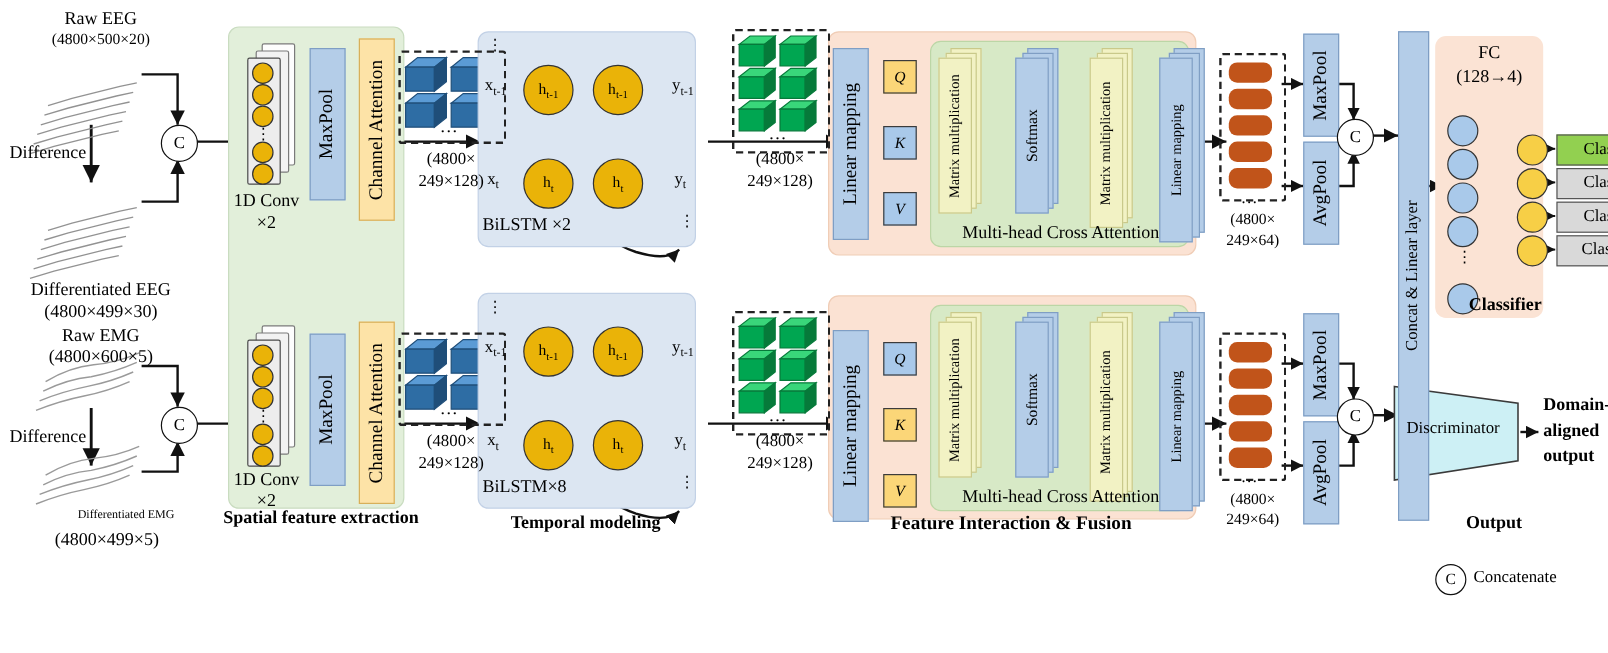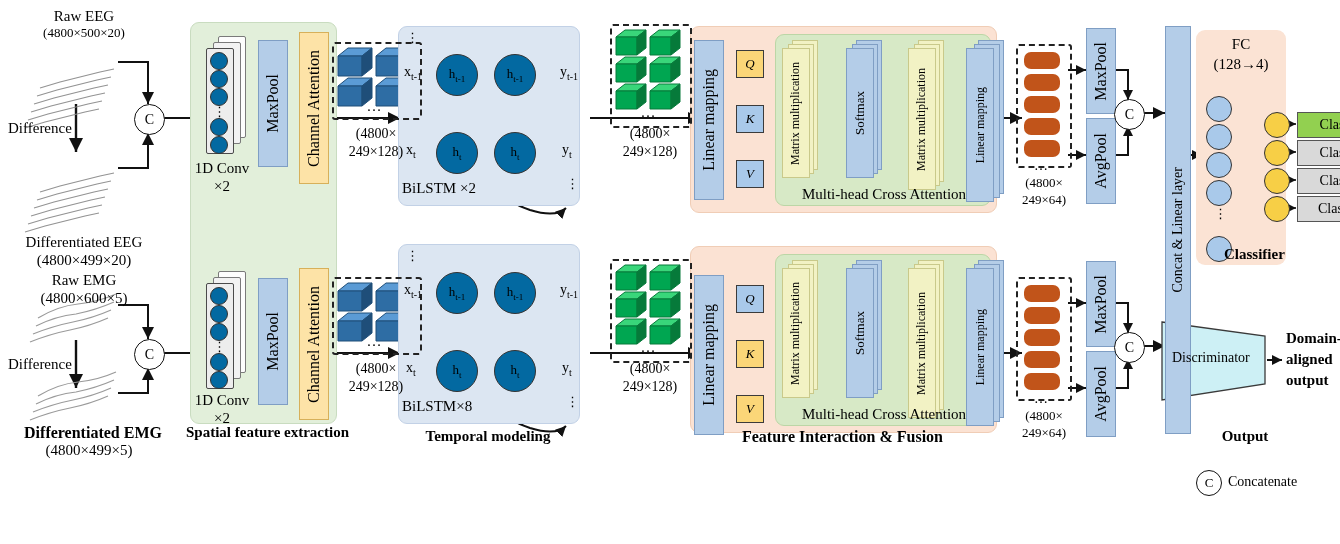--- a/index.html
+++ b/index.html
@@ -24,21 +24,21 @@
   .vbar.cream{background:#f2f2c4;border-color:#c9c98a;}
 
   
   .qkv{position:absolute;display:flex;align-items:center;justify-content:center;
        border:1px solid #3b3b3b;font-style:italic;font-size:13px;}
   .qkv.y{background:#fbd678;}
   .qkv.b{background:#a9c9ea;}
 
   
   .node{position:absolute;border-radius:50%;border:1.4px solid #333;}
-  .n-green{background:#0369a1;}
+  .n-green{background:#eab308;}
   .n-blue{background:#a9c9ea;}
   .n-yellow{background:#f7cf46;}
 
   
   .dashbox{position:absolute;border:2px dashed #222;border-radius:3px;}
   .pill{position:absolute;border-radius:7px;background:#c1541a;}
 
   
   .chip{position:absolute;border:1.4px solid #555;display:flex;align-items:center;
         justify-content:center;font-size:14px;background:#d9d9d9;}
@@ -361,26 +361,26 @@
 <div class="panel p-peach" style="left:690px;top:26px;width:305px;height:185px;"></div>
 <div class="panel p-peach" style="left:690px;top:246px;width:305px;height:185px;"></div>
 <div class="panel p-innergreen" style="left:775px;top:34px;width:214px;height:170px;"></div>
 <div class="panel p-innergreen" style="left:775px;top:254px;width:214px;height:170px;"></div>
 <div class="panel p-classifier" style="left:1196px;top:30px;width:90px;height:235px;border:none;"></div>
 
 <div class="txt ctr" style="left:24px;top:8px;width:120px;font-size:15px;">Raw EEG</div>
 <div class="txt ctr" style="left:14px;top:26px;width:140px;font-size:13px;">(4800×500×20)</div>
 <div class="txt" style="left:8px;top:120px;font-size:15px;">Difference</div>
 <div class="txt ctr" style="left:4px;top:234px;width:160px;font-size:15px;">Differentiated EEG</div>
-<div class="txt ctr" style="left:4px;top:252px;width:160px;font-size:15px;">(4800×499×20)</div>
+<div class="txt ctr" style="left:4px;top:252px;width:160px;font-size:15px;">(4800×499×30)</div>
 
 <div class="txt ctr" style="left:24px;top:272px;width:120px;font-size:15px;">Raw EMG</div>
 <div class="txt ctr" style="left:14px;top:290px;width:140px;font-size:15px;">(4800×600×5)</div>
 <div class="txt" style="left:8px;top:356px;font-size:15px;">Difference</div>
-<div class="txt ctr" style="left:8px;top:424px;width:170px;font-size:16px;font-weight:bold;">Differentiated EMG</div>
+<div class="txt ctr" style="left:20px;top:424px;width:170px;font-size:10px;">Differentiated EMG</div>
 <div class="txt ctr" style="left:4px;top:442px;width:170px;font-size:15px;">(4800×499×5)</div>
 
 <div class="cc" style="left:134px;top:104px;width:29px;height:29px;">
     <span>C</span>
   </div>
 <div class="cc" style="left:134px;top:339px;width:29px;height:29px;">
     <span>C</span>
   </div>
 
 <div style="position:absolute;left:218px;top:36px;width:26px;height:100px;background:#fdfdfd;border:1.4px solid #7a7a7a;border-radius:2px;"></div>

